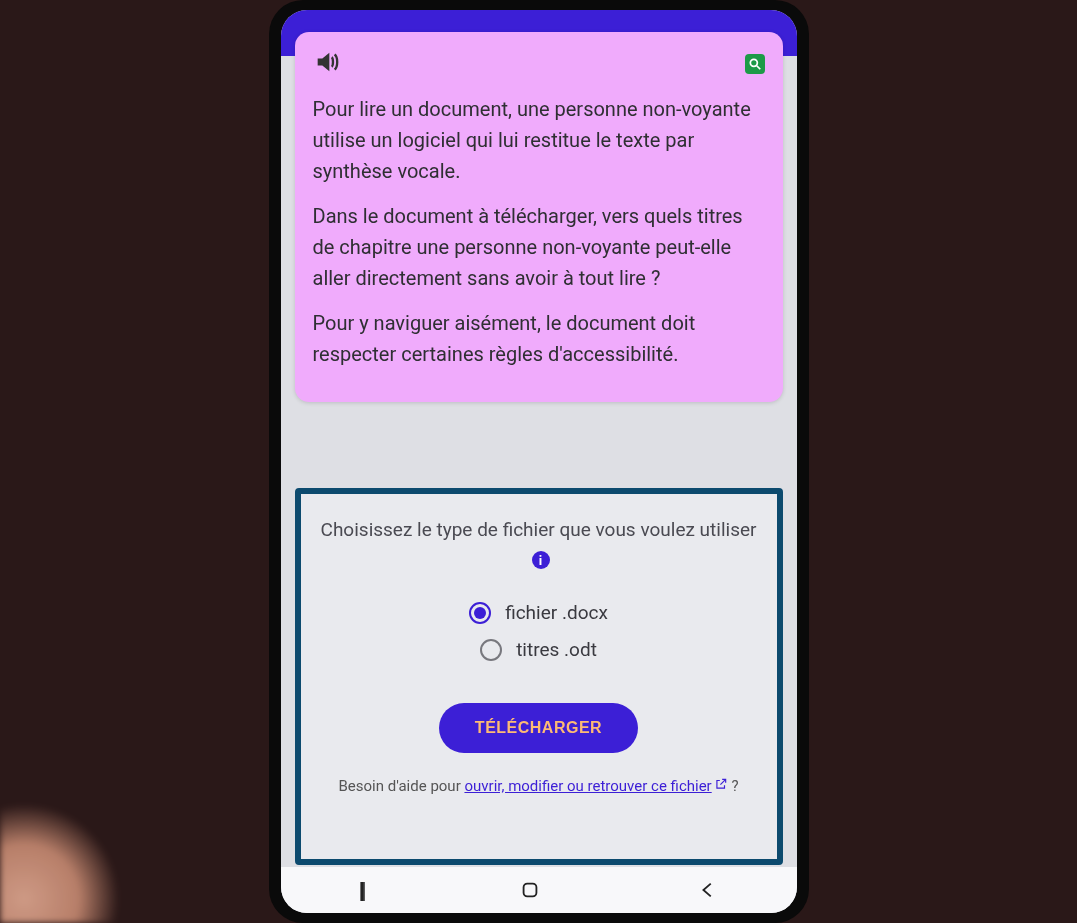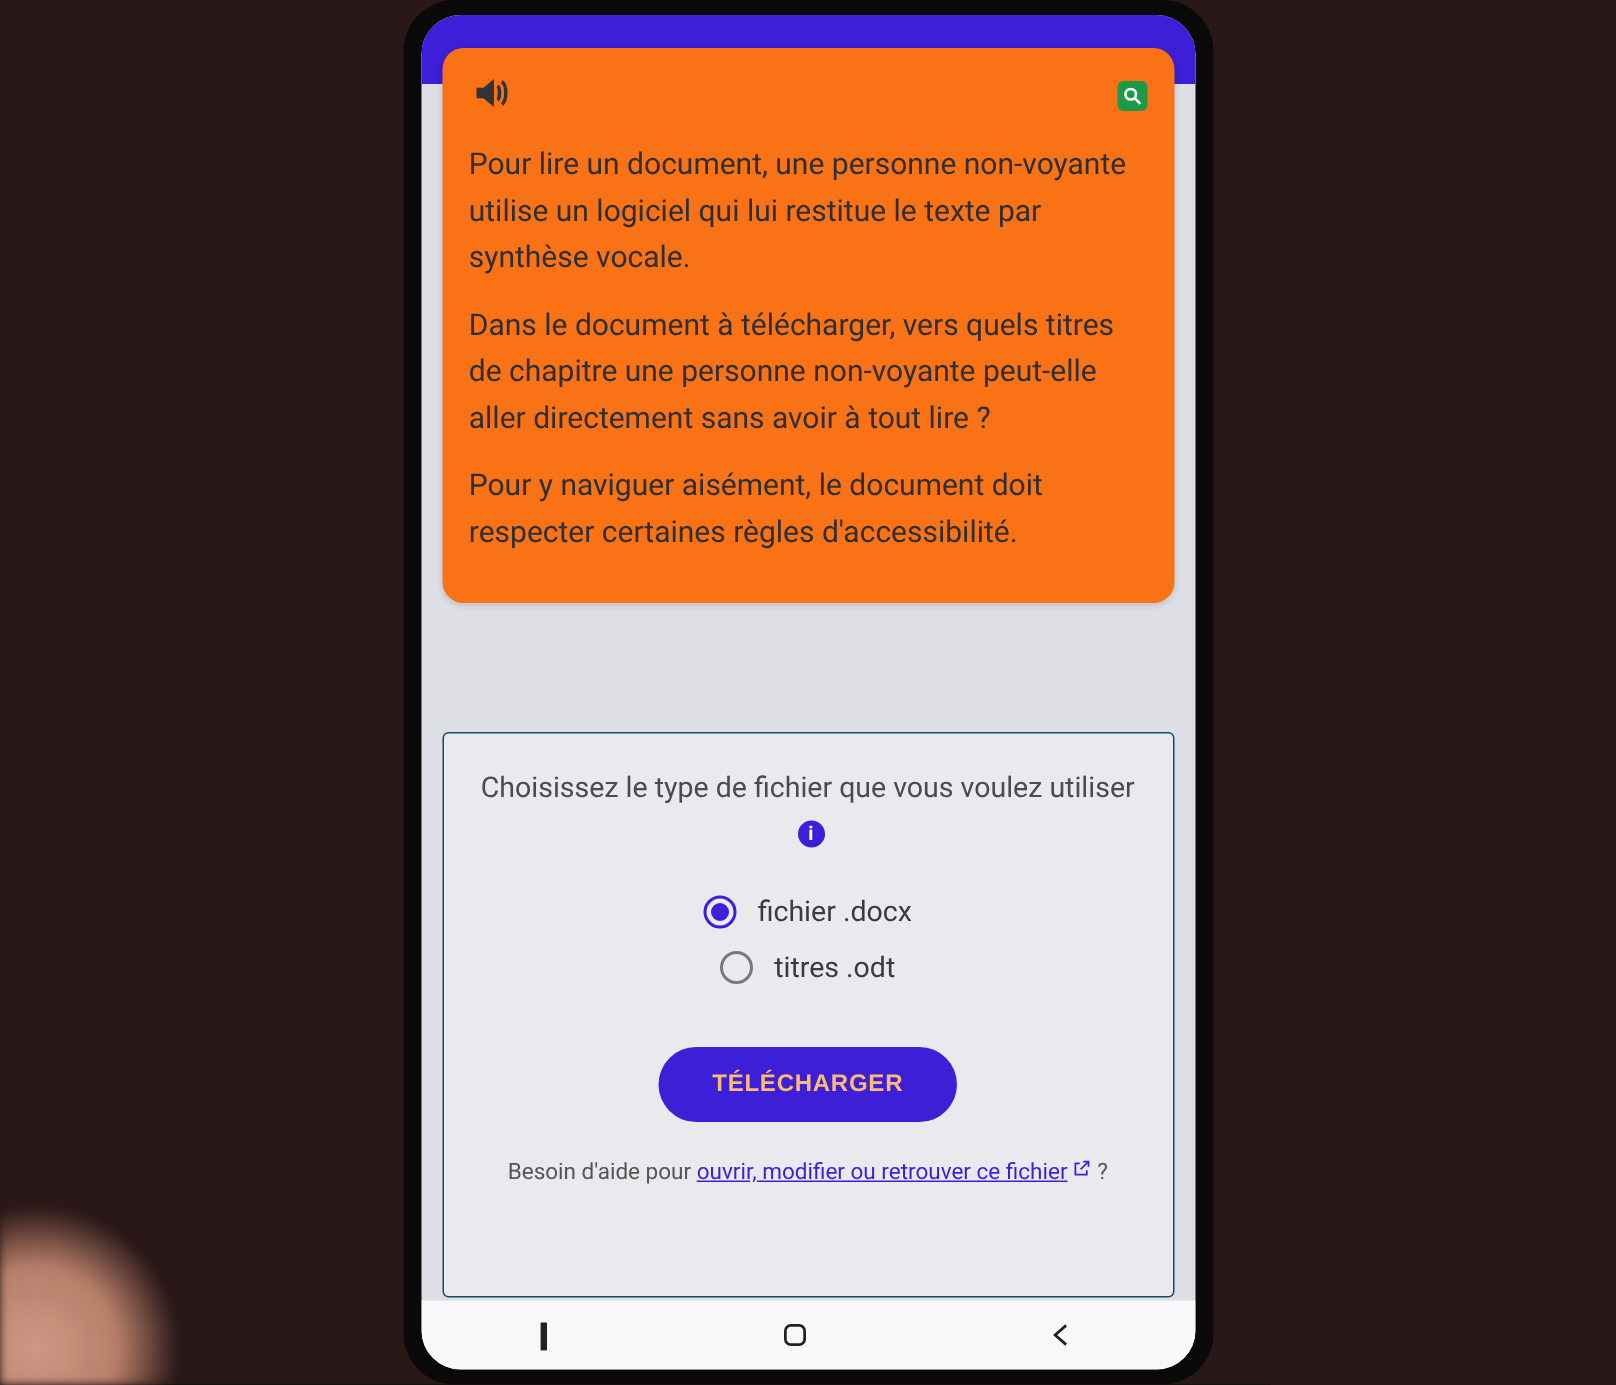--- a/index.html
+++ b/index.html
@@ -35,21 +35,21 @@
   .topband {
     width: 100%;
     height: 46px;
     background: #3c1fd6;
   }
   .card {
     position: absolute;
     left: 14px;
     right: 14px;
     top: 22px;
-    background: #f97316;
+    background: #f0abfc;
     border-radius: 14px;
     padding: 16px 18px 18px 18px;
     box-shadow: 0 1px 4px rgba(0,0,0,.15);
   }
   .card-header {
     display: flex;
     justify-content: space-between;
     align-items: center;
     margin-bottom: 14px;
   }
@@ -67,21 +67,21 @@
     line-height: 1.55;
     margin-bottom: 14px;
   }
   .file-section {
     position: absolute;
     left: 14px;
     right: 14px;
     top: 478px;
     bottom: 48px;
     background: #e9eaee;
-    border: 1px solid #0c4a6e;
+    border: 6px solid #0c4a6e;
     border-radius: 4px;
     padding: 22px 20px 14px 20px;
     display: flex;
     flex-direction: column;
     align-items: center;
   }
   .file-prompt {
     color: #4a4a52;
     font-size: 19px;
     text-align: center;

